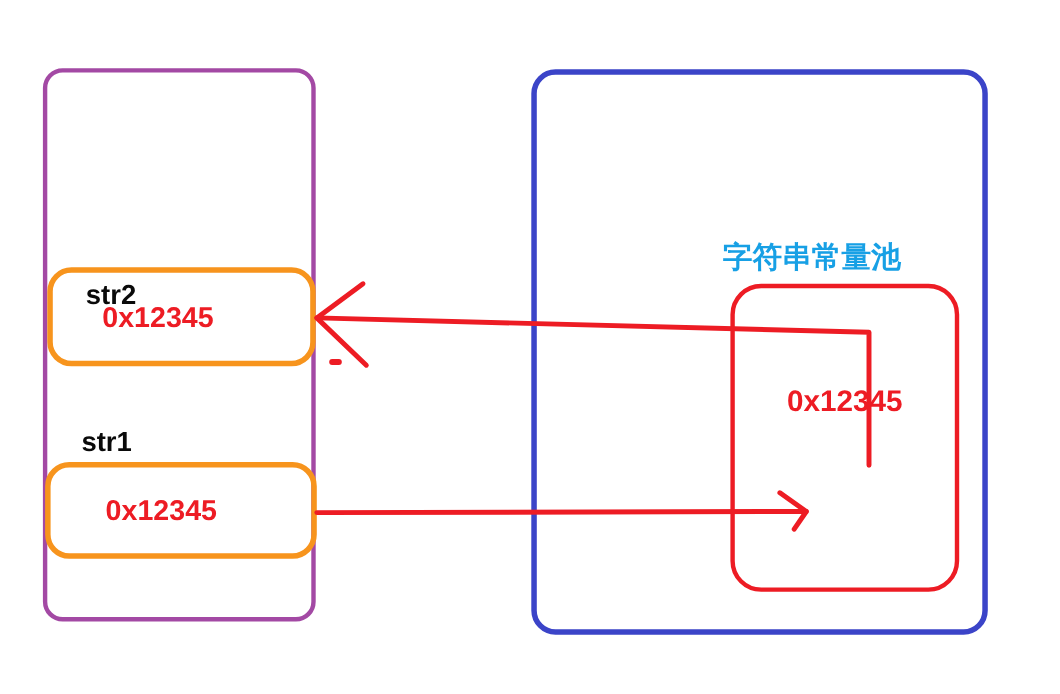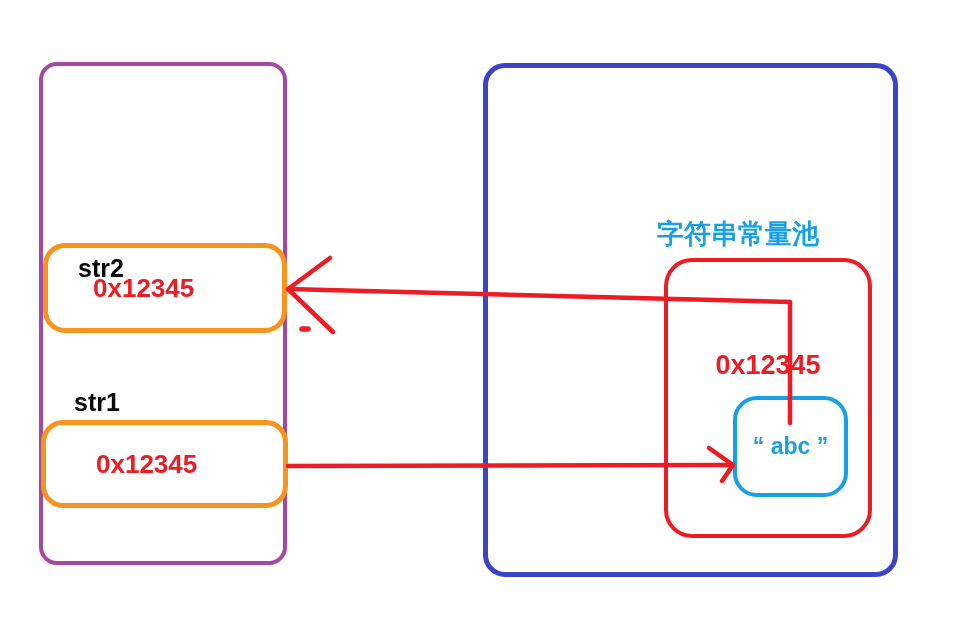--- a/index.html
+++ b/index.html
@@ -156,23 +156,20 @@
   <div class="ref-box str1-box">
     <span class="ref-value">0x12345</span>
   </div>
 
   <div class="heap-frame"></div>
 
   <div class="pool-label">字符串常量池</div>
   <div class="pool-box"></div>
   <div class="pool-address">0x12345</div>
 
-  <div class="string-box">
-    <span class="string-literal">“ abc ”</span>
-  </div>
 
   <svg class="arrows" viewBox="0 0 964 631" xmlns="http://www.w3.org/2000/svg">
     <path d="M790 423 L790 302 L288 289"></path>
     <path d="M330 258 L288 289 L333 332"></path>
     <path class="dot" d="M302 329 L308 329"></path>
     <path d="M288 466 L733 465"></path>
     <path d="M709 448 L733 465 L722 481"></path>
   </svg>
 
 </div>

